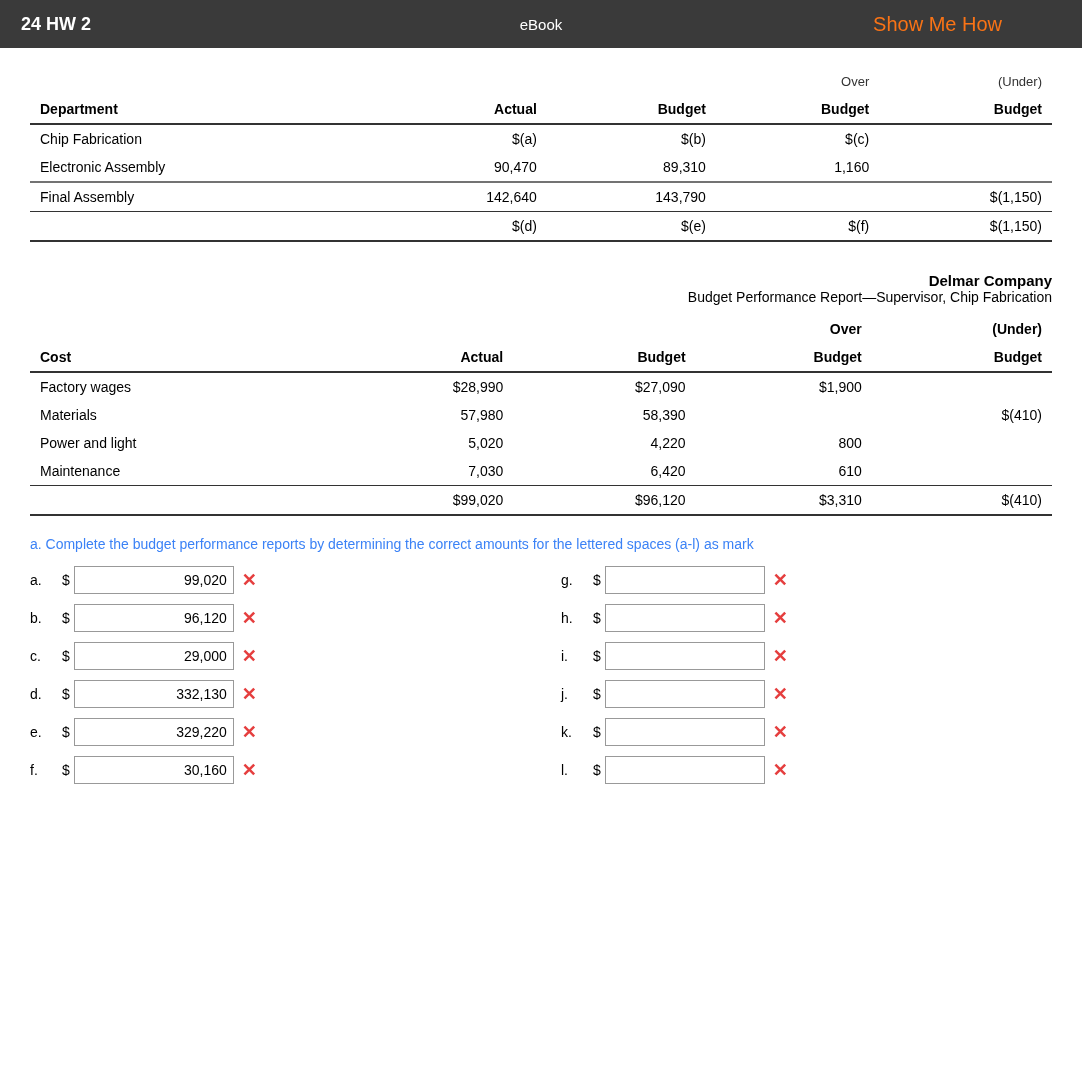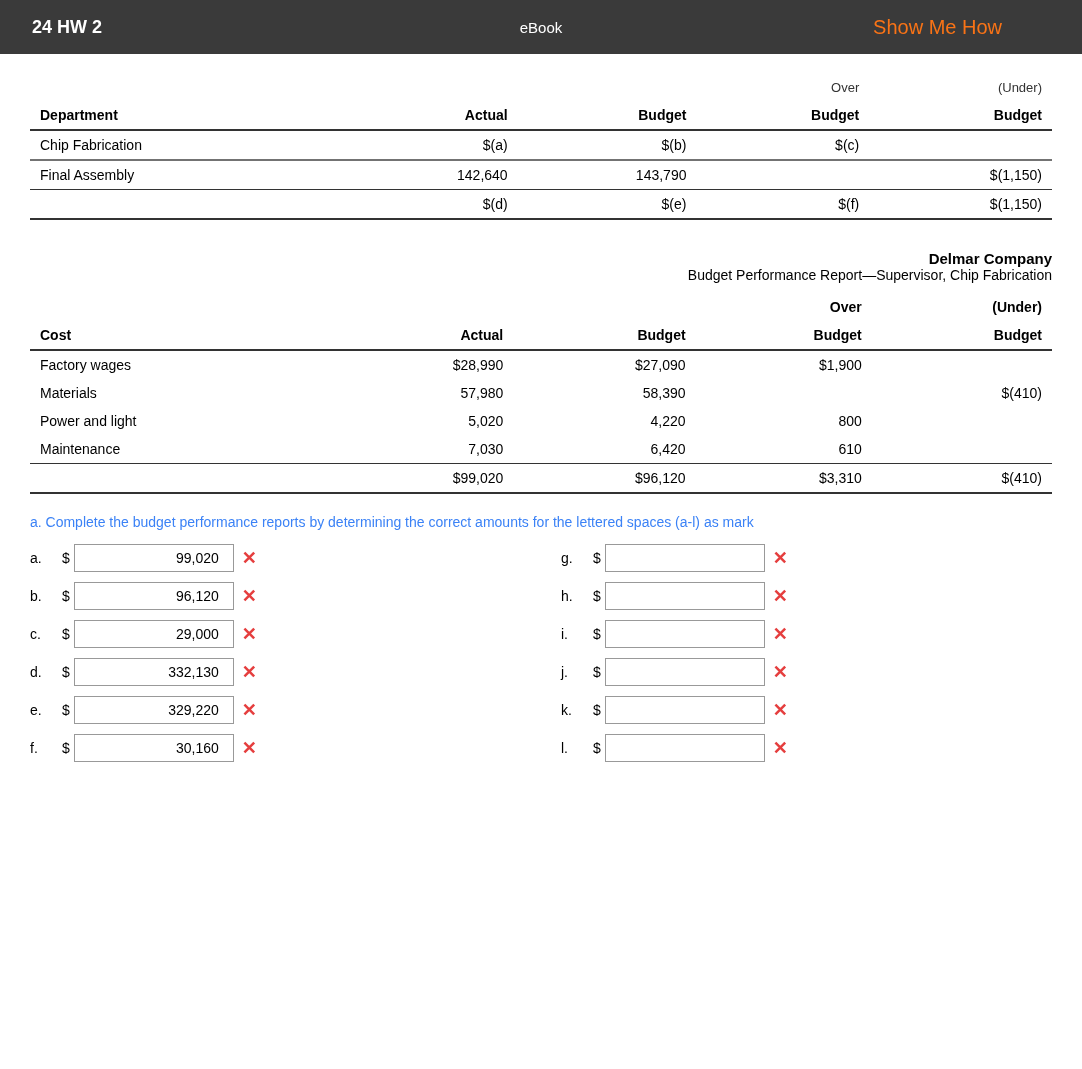--- a/index.html
+++ b/index.html
@@ -10,22 +10,22 @@
       width: 1082px;
       min-height: 1069px;
     }
 
     
     .top-bar {
       display: flex;
       align-items: center;
       background: #3a3a3a;
       color: #fff;
-      height: 54px;
-      padding: 0 32px;
+      height: 48px;
+      padding: 0 21px;
       position: relative;
     }
     .top-bar-title {
       font-size: 18px;
       font-weight: bold;
       color: #fff;
       flex: 0 0 auto;
       padding-right: 40px;
     }
     .top-bar-ebook {
@@ -162,21 +162,21 @@
       font-size: 14px;
       min-width: 28px;
     }
     .answer-prefix {
       font-size: 14px;
     }
     .answer-input {
       border: 1px solid #999;
       height: 28px;
       width: 160px;
-      padding: 0 14px;
+      padding: 0 6px;
       font-size: 14px;
       text-align: right;
       background: #fff;
     }
     .answer-input.filled {
       background: #fff;
     }
     .x-mark {
       color: #e53e3e;
       font-size: 18px;
@@ -213,20 +213,27 @@
       </tr>
     </thead>
     <tbody>
       <tr>
         <td>Chip Fabrication</td>
         <td>$(a)</td>
         <td>$(b)</td>
         <td>$(c)</td>
         <td></td>
       </tr>
+      <tr>
+        <td>Electronic Assembly</td>
+        <td>90,470</td>
+        <td>89,310</td>
+        <td>1,160</td>
+        <td></td>
+      </tr>
       <tr class="border-top">
         <td>Final Assembly</td>
         <td>142,640</td>
         <td>143,790</td>
         <td></td>
         <td>$(1,150)</td>
       </tr>
       <tr class="total-row">
         <td></td>
         <td>$(d)</td>

